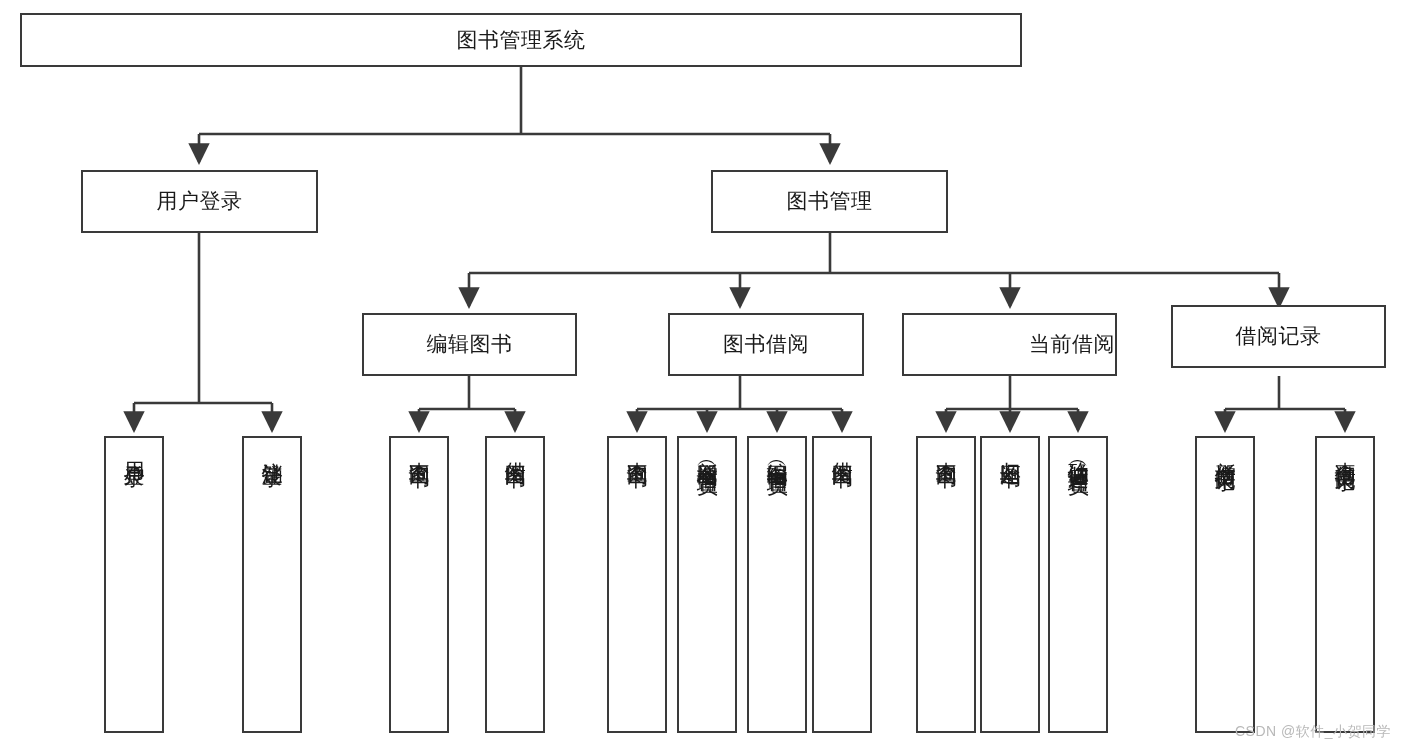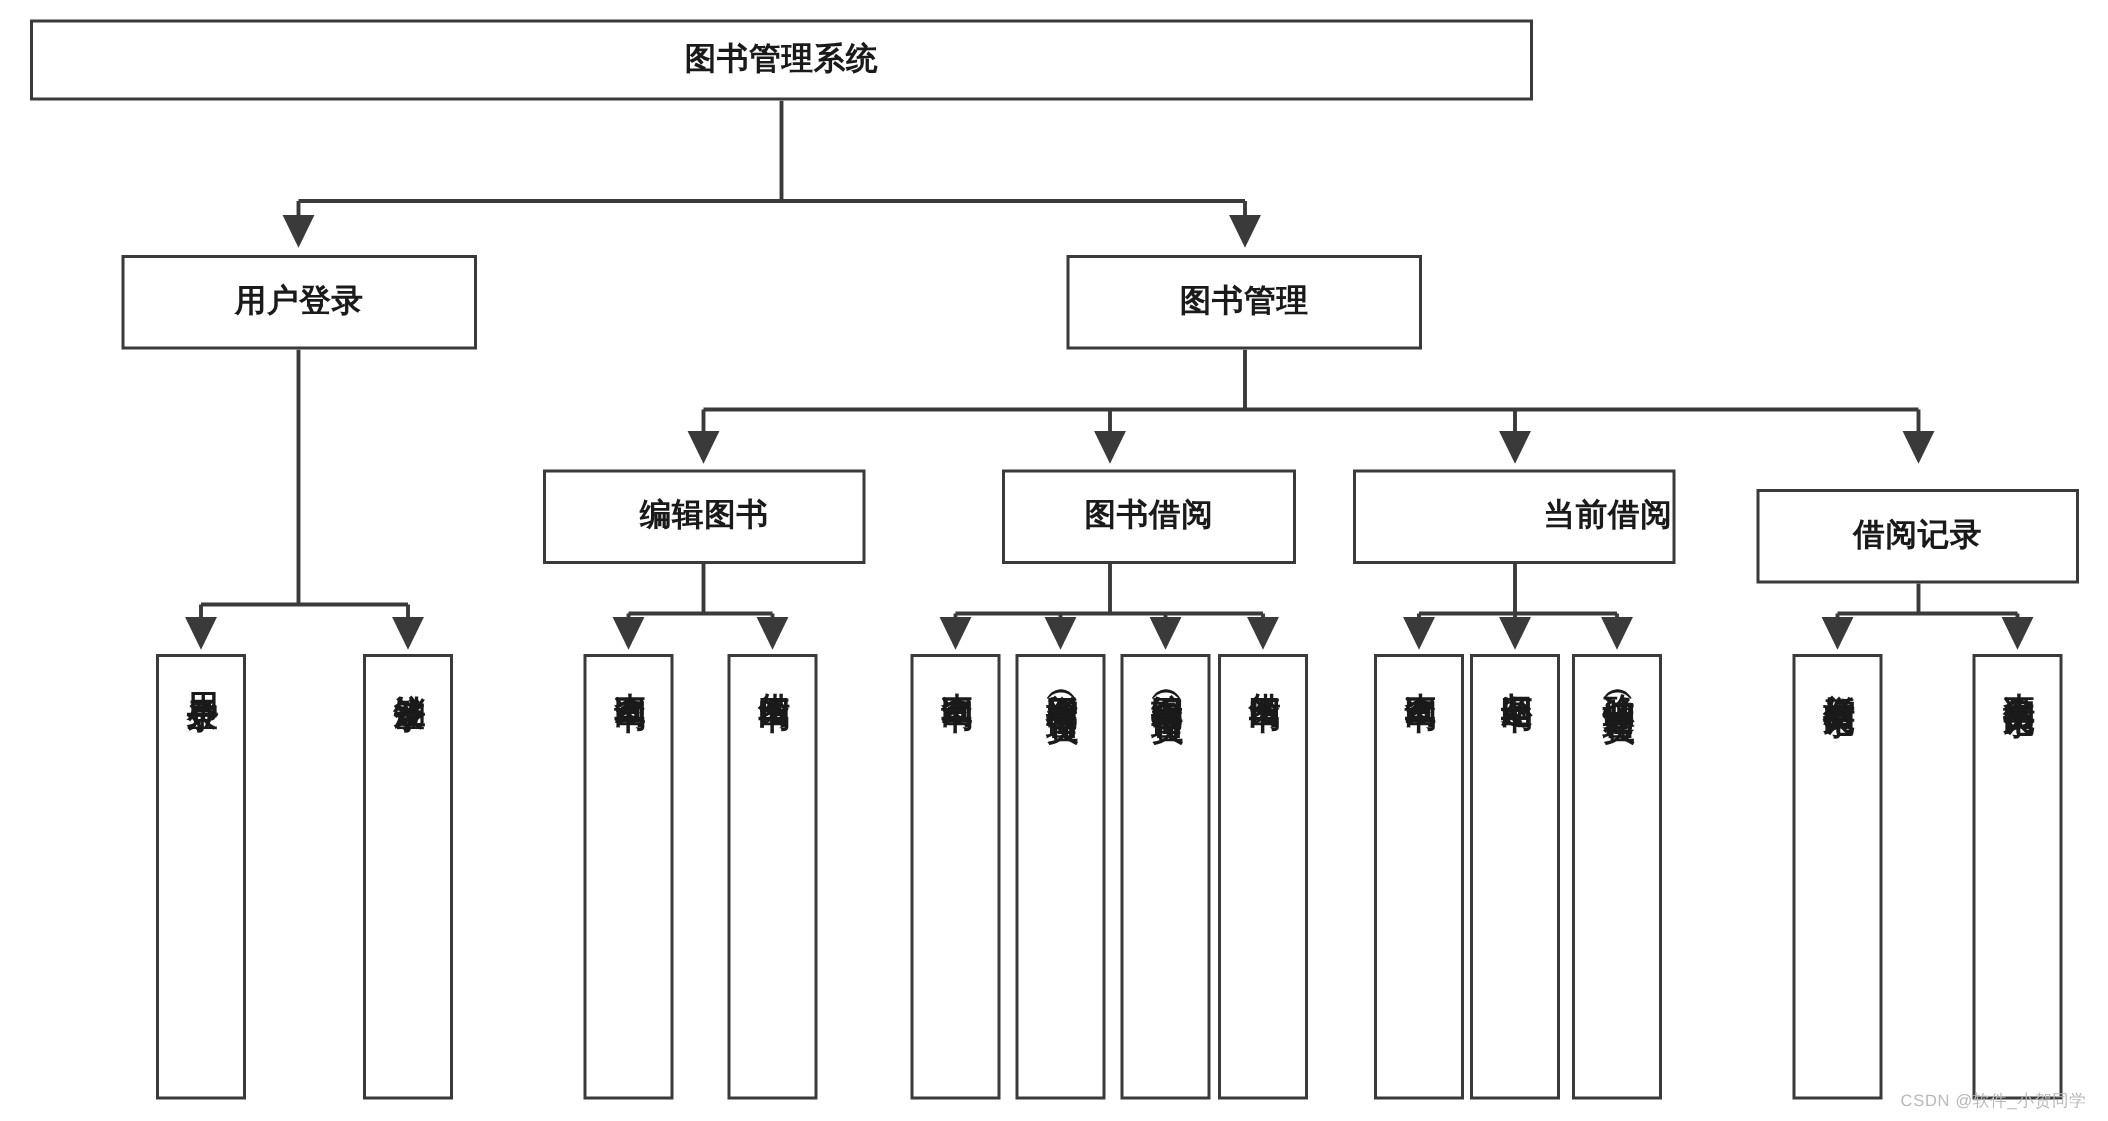--- a/index.html
+++ b/index.html
@@ -30,41 +30,40 @@
     align-items:center;
     justify-content:center;
     z-index:2;
   }
   .node-label{
     font-size:21px;
     line-height:1.15;
     color:#1a1a1a;
     letter-spacing:0.5px;
     white-space:nowrap;
-    font-weight:bold;
   }
   .leaf .node-label{
     writing-mode:vertical-rl;
     text-orientation:upright;
     font-size:21px;
     line-height:1.35;
     letter-spacing:2px;
     white-space:normal;
     max-height:278px;
   }
   .leaf{
     align-items:flex-start;
     justify-content:center;
     padding-top:7px;
   }
   .watermark{
     position:absolute;
     right:14px;
     bottom:6px;
-    font-size:11px;
+    font-size:14px;
     color:#b9b9b9;
     letter-spacing:0.5px;
     z-index:5;
     white-space:nowrap;
   }
 </style>
 </head>
 <body>
 
 <div id="canvas">
@@ -134,21 +133,21 @@
 
   <div class="node" style="left:362px;top:313px;width:215px;height:63px;">
     <span class="node-label">编辑图书</span>
   </div>
   <div class="node" style="left:668px;top:313px;width:196px;height:63px;">
     <span class="node-label">图书借阅</span>
   </div>
   <div class="node" style="left:902px;top:313px;width:215px;height:63px;justify-content:flex-end;">
     <span class="node-label">当前借阅</span>
   </div>
-  <div class="node" style="left:1171px;top:326px;width:215px;height:63px;">
+  <div class="node" style="left:1171px;top:305px;width:215px;height:63px;">
     <span class="node-label">借阅记录</span>
   </div>
 
   <div class="node leaf" style="left:104px;top:436px;width:60px;height:297px;">
     <span class="node-label">用户登录</span>
   </div>
   <div class="node leaf" style="left:242px;top:436px;width:60px;height:297px;">
     <span class="node-label">注销登录</span>
   </div>
 

